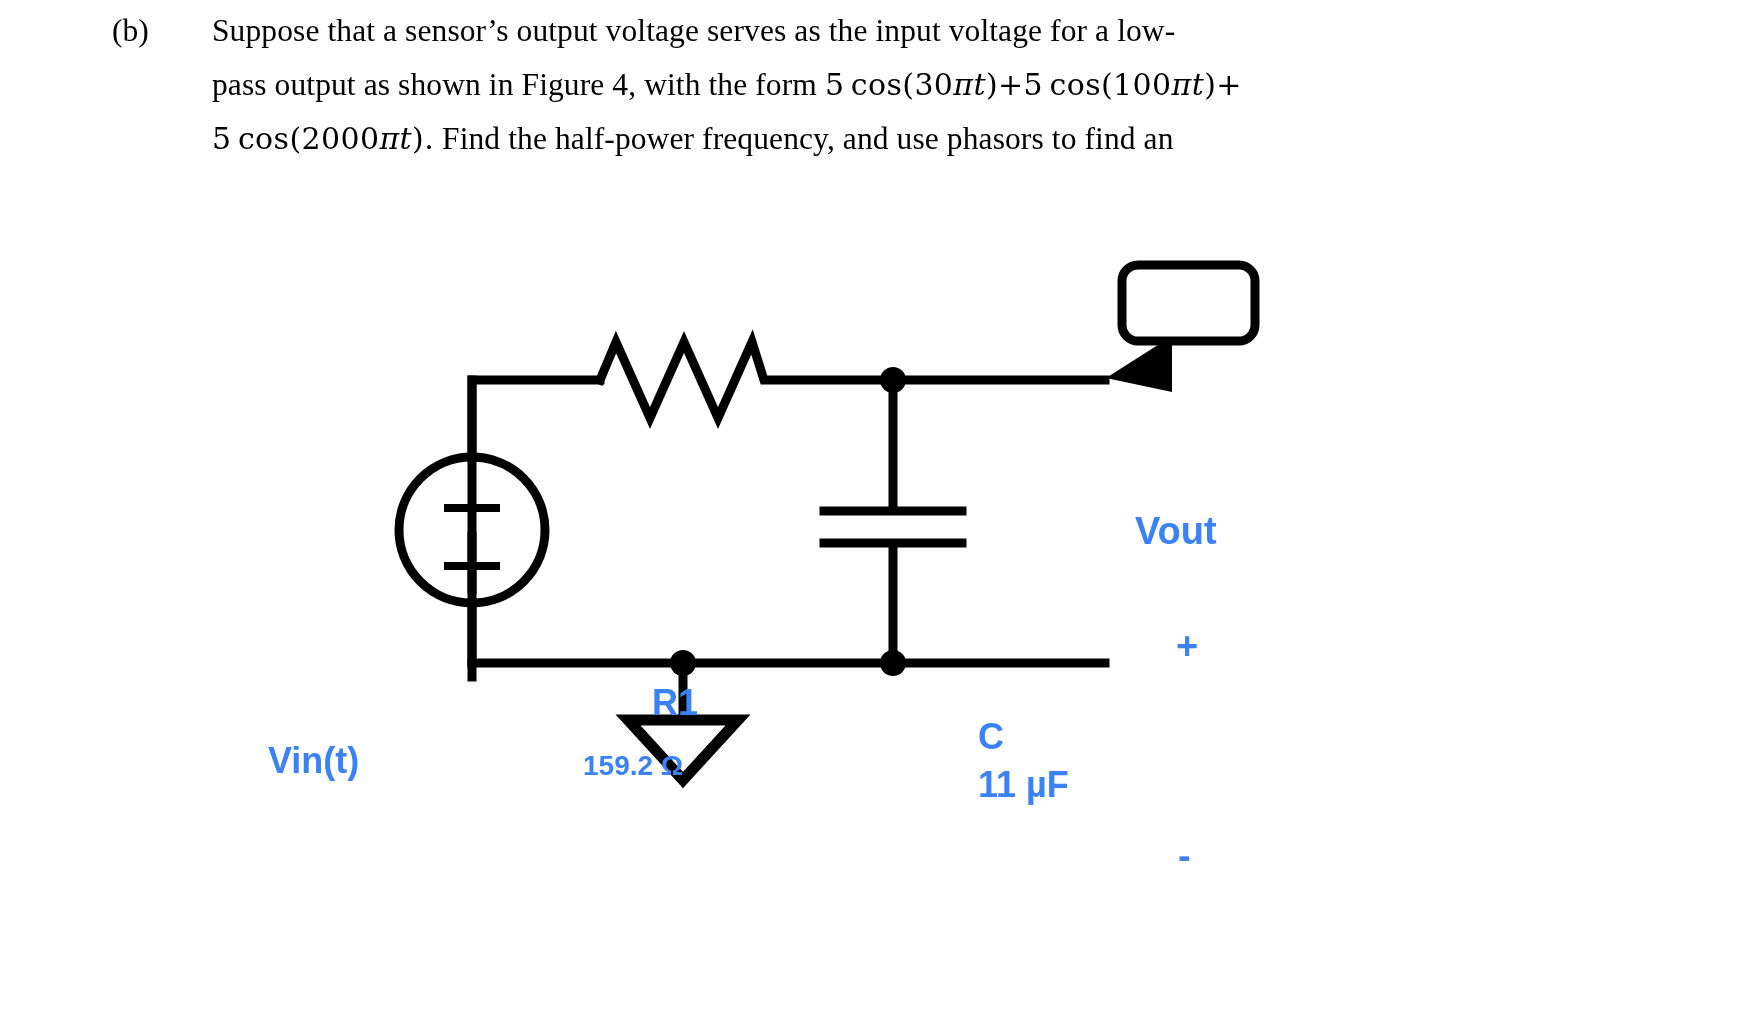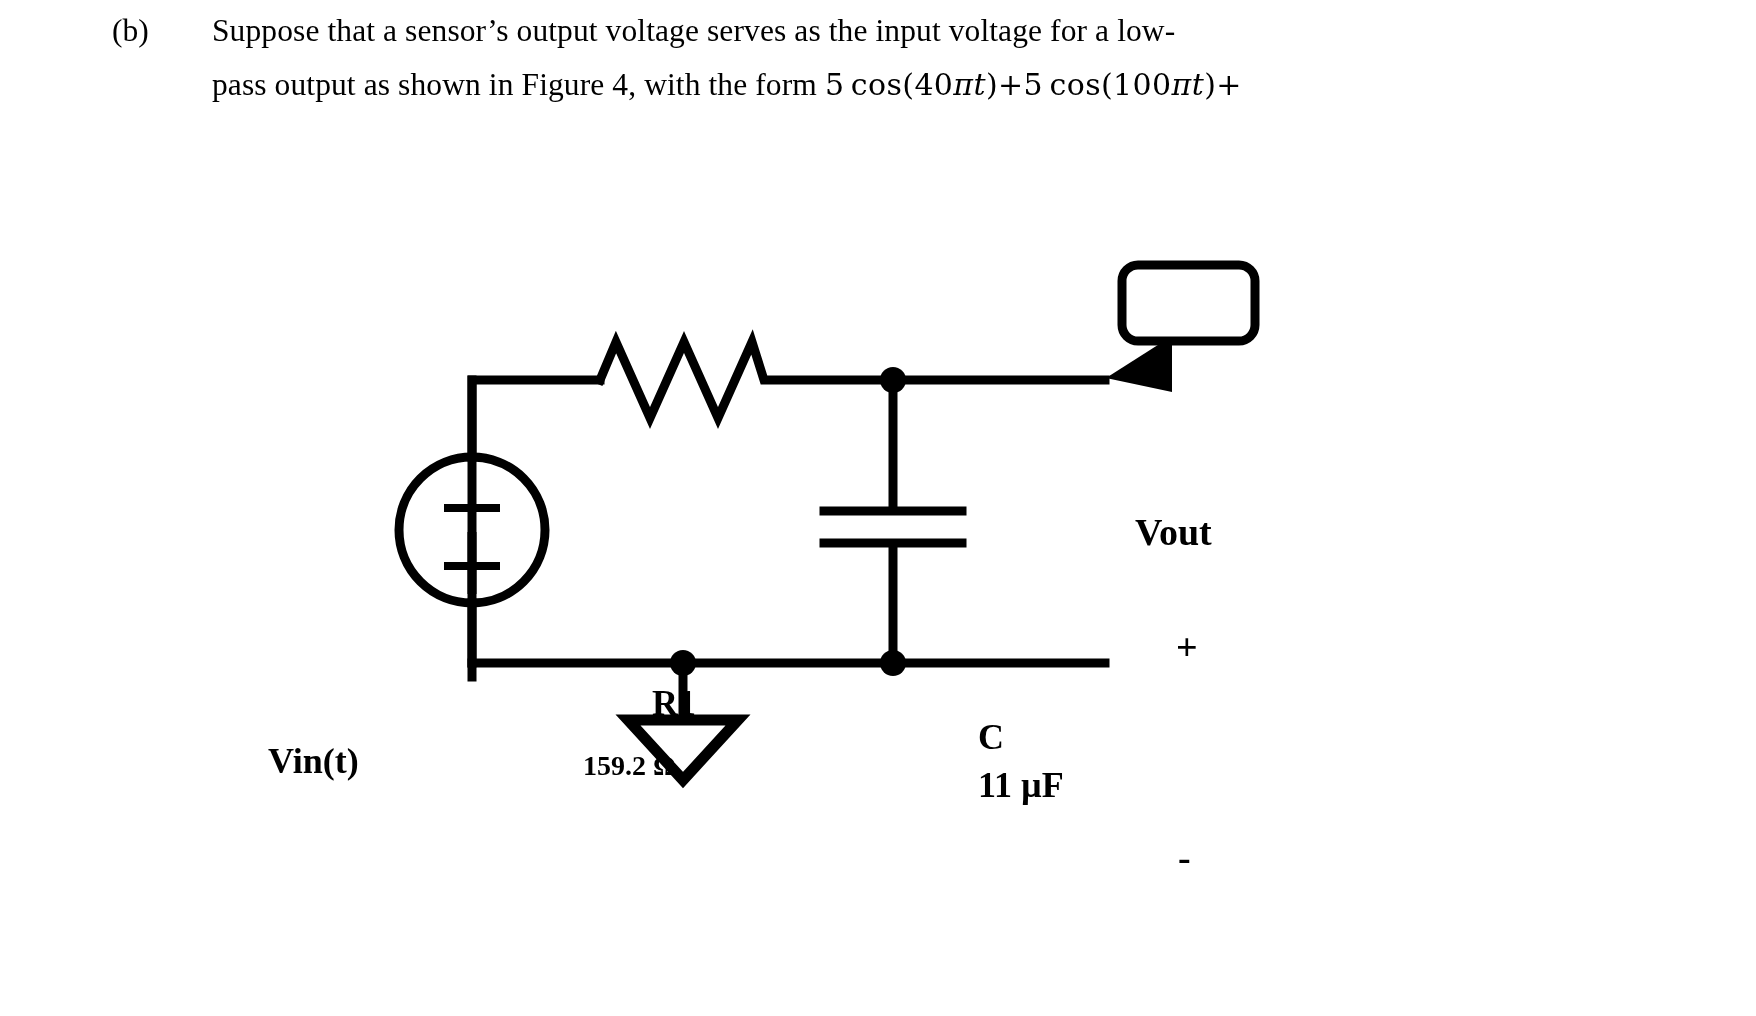--- a/index.html
+++ b/index.html
@@ -67,23 +67,23 @@
     height: 620px;
   }
   #circuit-svg {
     position: absolute;
     left: 0;
     top: 0;
   }
 
   .clabel {
     position: absolute;
-    font-family: Liberation Serif, serif;
+    font-family: Liberation Sans, sans-serif;
     font-weight: bold;
-    color: #000000;
+    color: #3b82f6;
     white-space: nowrap;
   }
   #label-vin      { left: 268px; top: 508px; font-size: 36px; }
   #label-r1       { left: 652px; top: 450px; font-size: 36px; }
   #label-rval     { left: 583px; top: 518px; font-size: 28px; }
   #label-c        { left: 978px; top: 484px; font-size: 36px; }
   #label-cval     { left: 978px; top: 532px; font-size: 36px; }
   #label-vout     { left: 1135px; top: 278px; font-size: 38px; }
   #label-plus     { left: 1176px; top: 393px; font-size: 38px; }
   #label-minus    { left: 1178px; top: 603px; font-size: 38px; }
@@ -95,23 +95,26 @@
 
   <span class="prob-label">(b)</span>
 
   <div class="prob-body">
 
     <span class="prob-line">
       <span>Suppose that a sensor’s output voltage serves as the input voltage for a low-</span>
     </span>
 
     <span class="prob-line">
-      <span>pass output as shown in Figure 4, with the form </span><span class="math"><span>5</span> <span class="op">cos</span><span>(</span><span>40</span><span class="pi">π</span><span class="it">t</span><span>)</span><span>+</span><span>5</span> <span class="op">cos</span><span>(</span><span>100</span><span class="pi">π</span><span class="it">t</span><span>)</span><span>+</span></span>
+      <span>pass output as shown in Figure 4, with the form </span><span class="math"><span>5</span> <span class="op">cos</span><span>(</span><span>30</span><span class="pi">π</span><span class="it">t</span><span>)</span><span>+</span><span>5</span> <span class="op">cos</span><span>(</span><span>100</span><span class="pi">π</span><span class="it">t</span><span>)</span><span>+</span></span>
     </span>
 
+    <span class="prob-line">
+      <span class="math"><span>5</span> <span class="op">cos</span><span>(</span><span>2000</span><span class="pi">π</span><span class="it">t</span><span>)</span><span>.</span></span><span> Find the half-power frequency, and use phasors to find an</span>
+    </span>
 
 
   </div>
 </div>
 
 <div id="figure">
 
   <svg id="circuit-svg" width="1756" height="620" viewBox="0 0 1756 620">
 
     <g fill="none" stroke="#000000" stroke-width="9" stroke-linecap="square" stroke-linejoin="miter">

